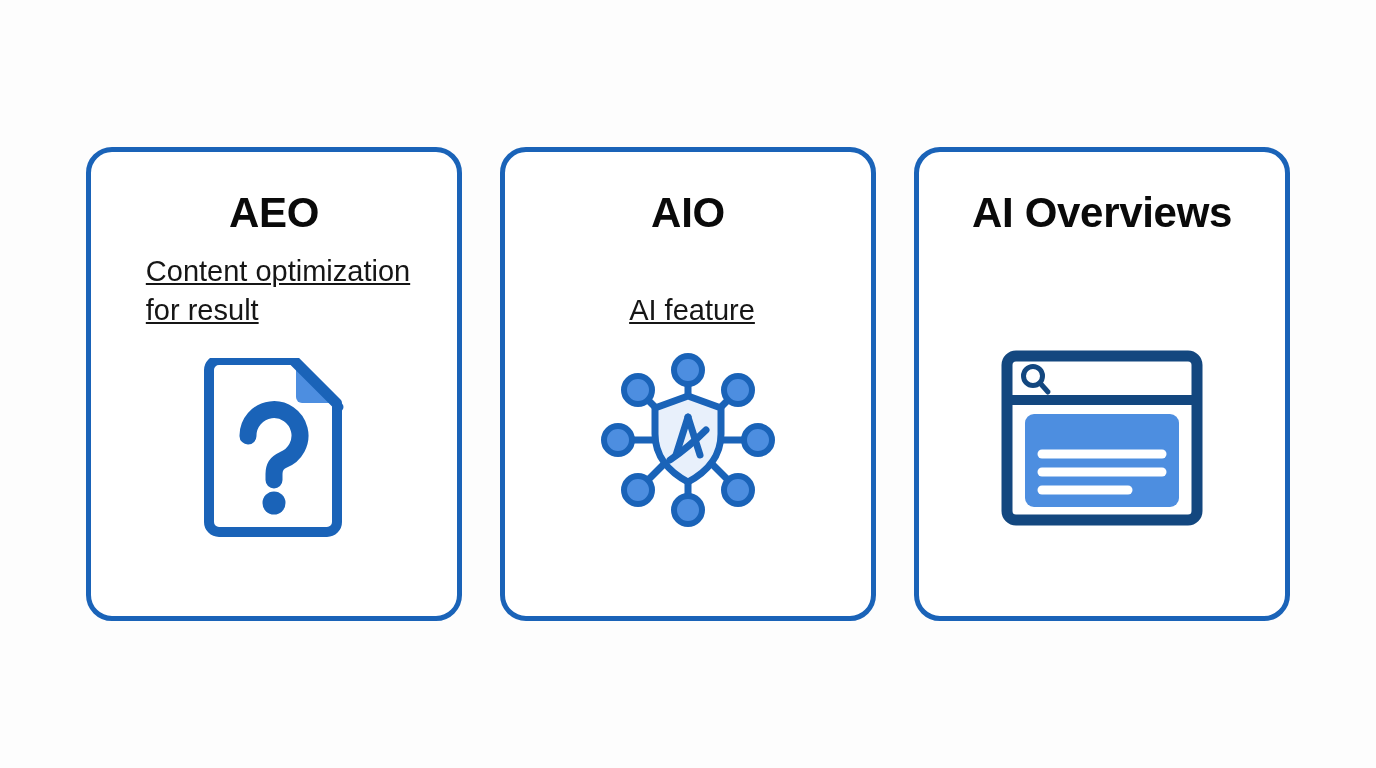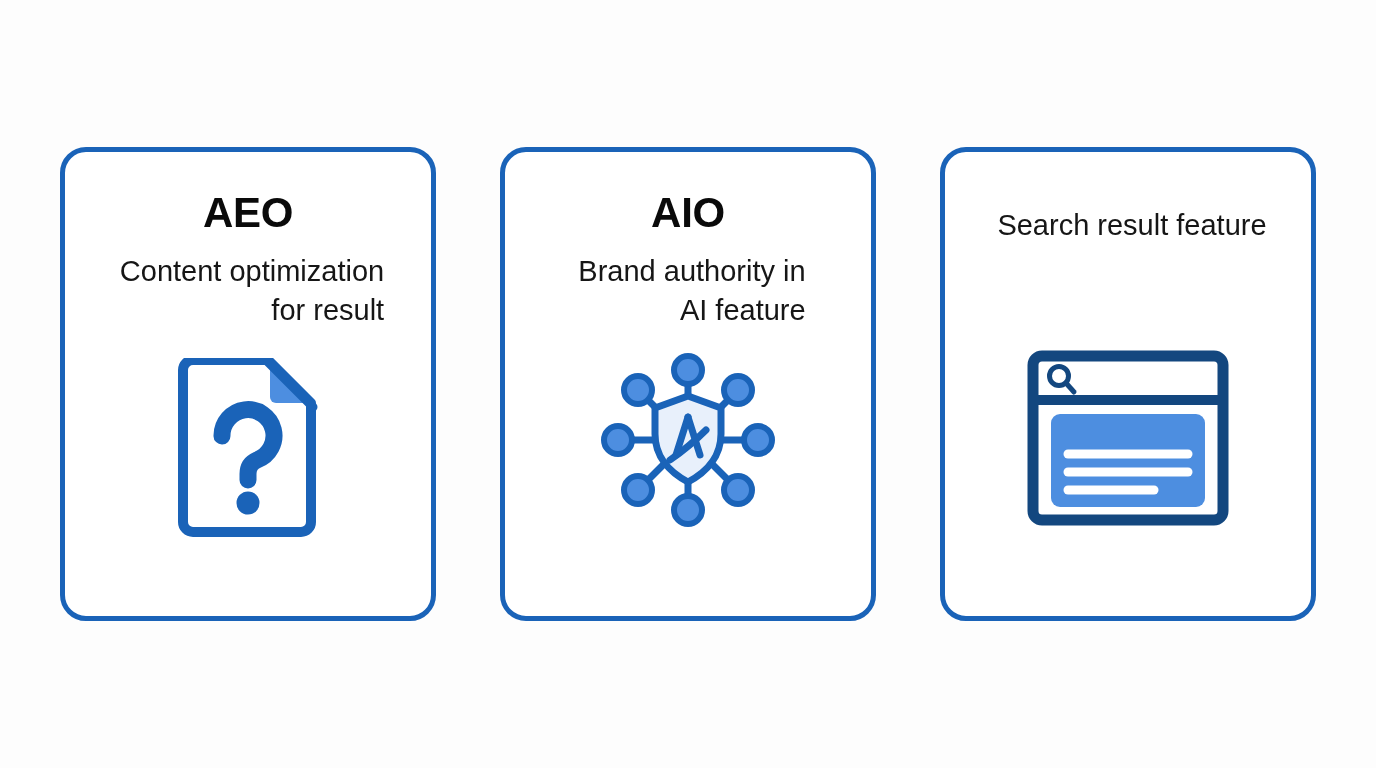--- a/index.html
+++ b/index.html
@@ -22,21 +22,21 @@
   .cards-row {
     position: absolute;
     left: 0;
     top: 0;
     width: 1376px;
     height: 768px;
     display: flex;
     flex-direction: row;
     align-items: center;
     justify-content: center;
-    gap: 64px;
+    gap: 38px;
   }
   .card {
     box-sizing: border-box;
     width: 376px;
     height: 474px;
     border: 5px solid #1a63b8;
     border-radius: 26px;
     background: #ffffff;
     display: flex;
     flex-direction: column;
@@ -52,23 +52,24 @@
     line-height: 1.1;
     text-align: center;
     margin: 0;
     white-space: nowrap;
   }
   .card-subtitle {
     font-size: 29px;
     font-weight: normal;
     color: #161616;
     line-height: 39px;
-    text-align: right;
+    text-align: left;
     margin: 16px 0 0 8px;
     max-width: 330px;
+    text-decoration: underline;
   }
   .card-icon {
     position: absolute;
     left: 0;
     right: 0;
     display: flex;
     justify-content: center;
     align-items: center;
   }
   .icon-doc   { top: 206px; }
@@ -93,21 +94,21 @@
           <path d="M95 4 l45 45" fill="none" stroke="#1a63b8" stroke-width="9" stroke-linecap="round"></path>
 
           <path d="M49 78 a26 26 0 1 1 35 24 c-7 3 -9 8 -9 14 v6" fill="none" stroke="#1a63b8" stroke-width="17" stroke-linecap="round" stroke-linejoin="round"></path>
           <circle cx="75" cy="145" r="11.5" fill="#1a63b8"></circle>
         </svg>
       </div>
     </div>
 
     <div class="card">
       <div class="card-title">AIO</div>
-      <div class="card-subtitle"><span>Brand authority in</span><br><span>AI feature</span></div>
+      <div class="card-subtitle"><br><span>AI feature</span></div>
       <div class="card-icon icon-net">
         <svg width="180" height="180" viewBox="0 0 180 180" xmlns="http://www.w3.org/2000/svg">
           <g stroke="#1a63b8" stroke-width="7" stroke-linecap="round" fill="none">
             <line x1="90" y1="90" x2="90" y2="22"></line>
             <line x1="90" y1="90" x2="90" y2="158"></line>
             <line x1="90" y1="90" x2="22" y2="90"></line>
             <line x1="90" y1="90" x2="158" y2="90"></line>
             <line x1="90" y1="90" x2="42" y2="42"></line>
             <line x1="90" y1="90" x2="138" y2="42"></line>
             <line x1="90" y1="90" x2="42" y2="138"></line>
@@ -129,21 +130,21 @@
           <g stroke="#1a63b8" stroke-width="7" stroke-linecap="round" fill="none">
             <path d="M90 67 l-12 38"></path>
             <path d="M90 67 l12 38"></path>
             <path d="M72 110 q20 -14 36 -30"></path>
           </g>
         </svg>
       </div>
     </div>
 
     <div class="card">
-      <div class="card-subtitle">Search result feature</div>
+      <div class="card-title">AI Overviews</div>
       <div class="card-icon icon-brow">
         <svg width="202" height="176" viewBox="0 0 202 176" xmlns="http://www.w3.org/2000/svg">
 
           <rect x="6" y="6" width="190" height="164" rx="9" fill="#ffffff" stroke="#13477f" stroke-width="11"></rect>
 
           <line x1="11" y1="50" x2="191" y2="50" stroke="#13477f" stroke-width="10"></line>
 
           <circle cx="32" cy="26" r="9.5" fill="none" stroke="#13477f" stroke-width="5"></circle>
           <line x1="39" y1="33" x2="47" y2="42" stroke="#13477f" stroke-width="5" stroke-linecap="round"></line>
 

